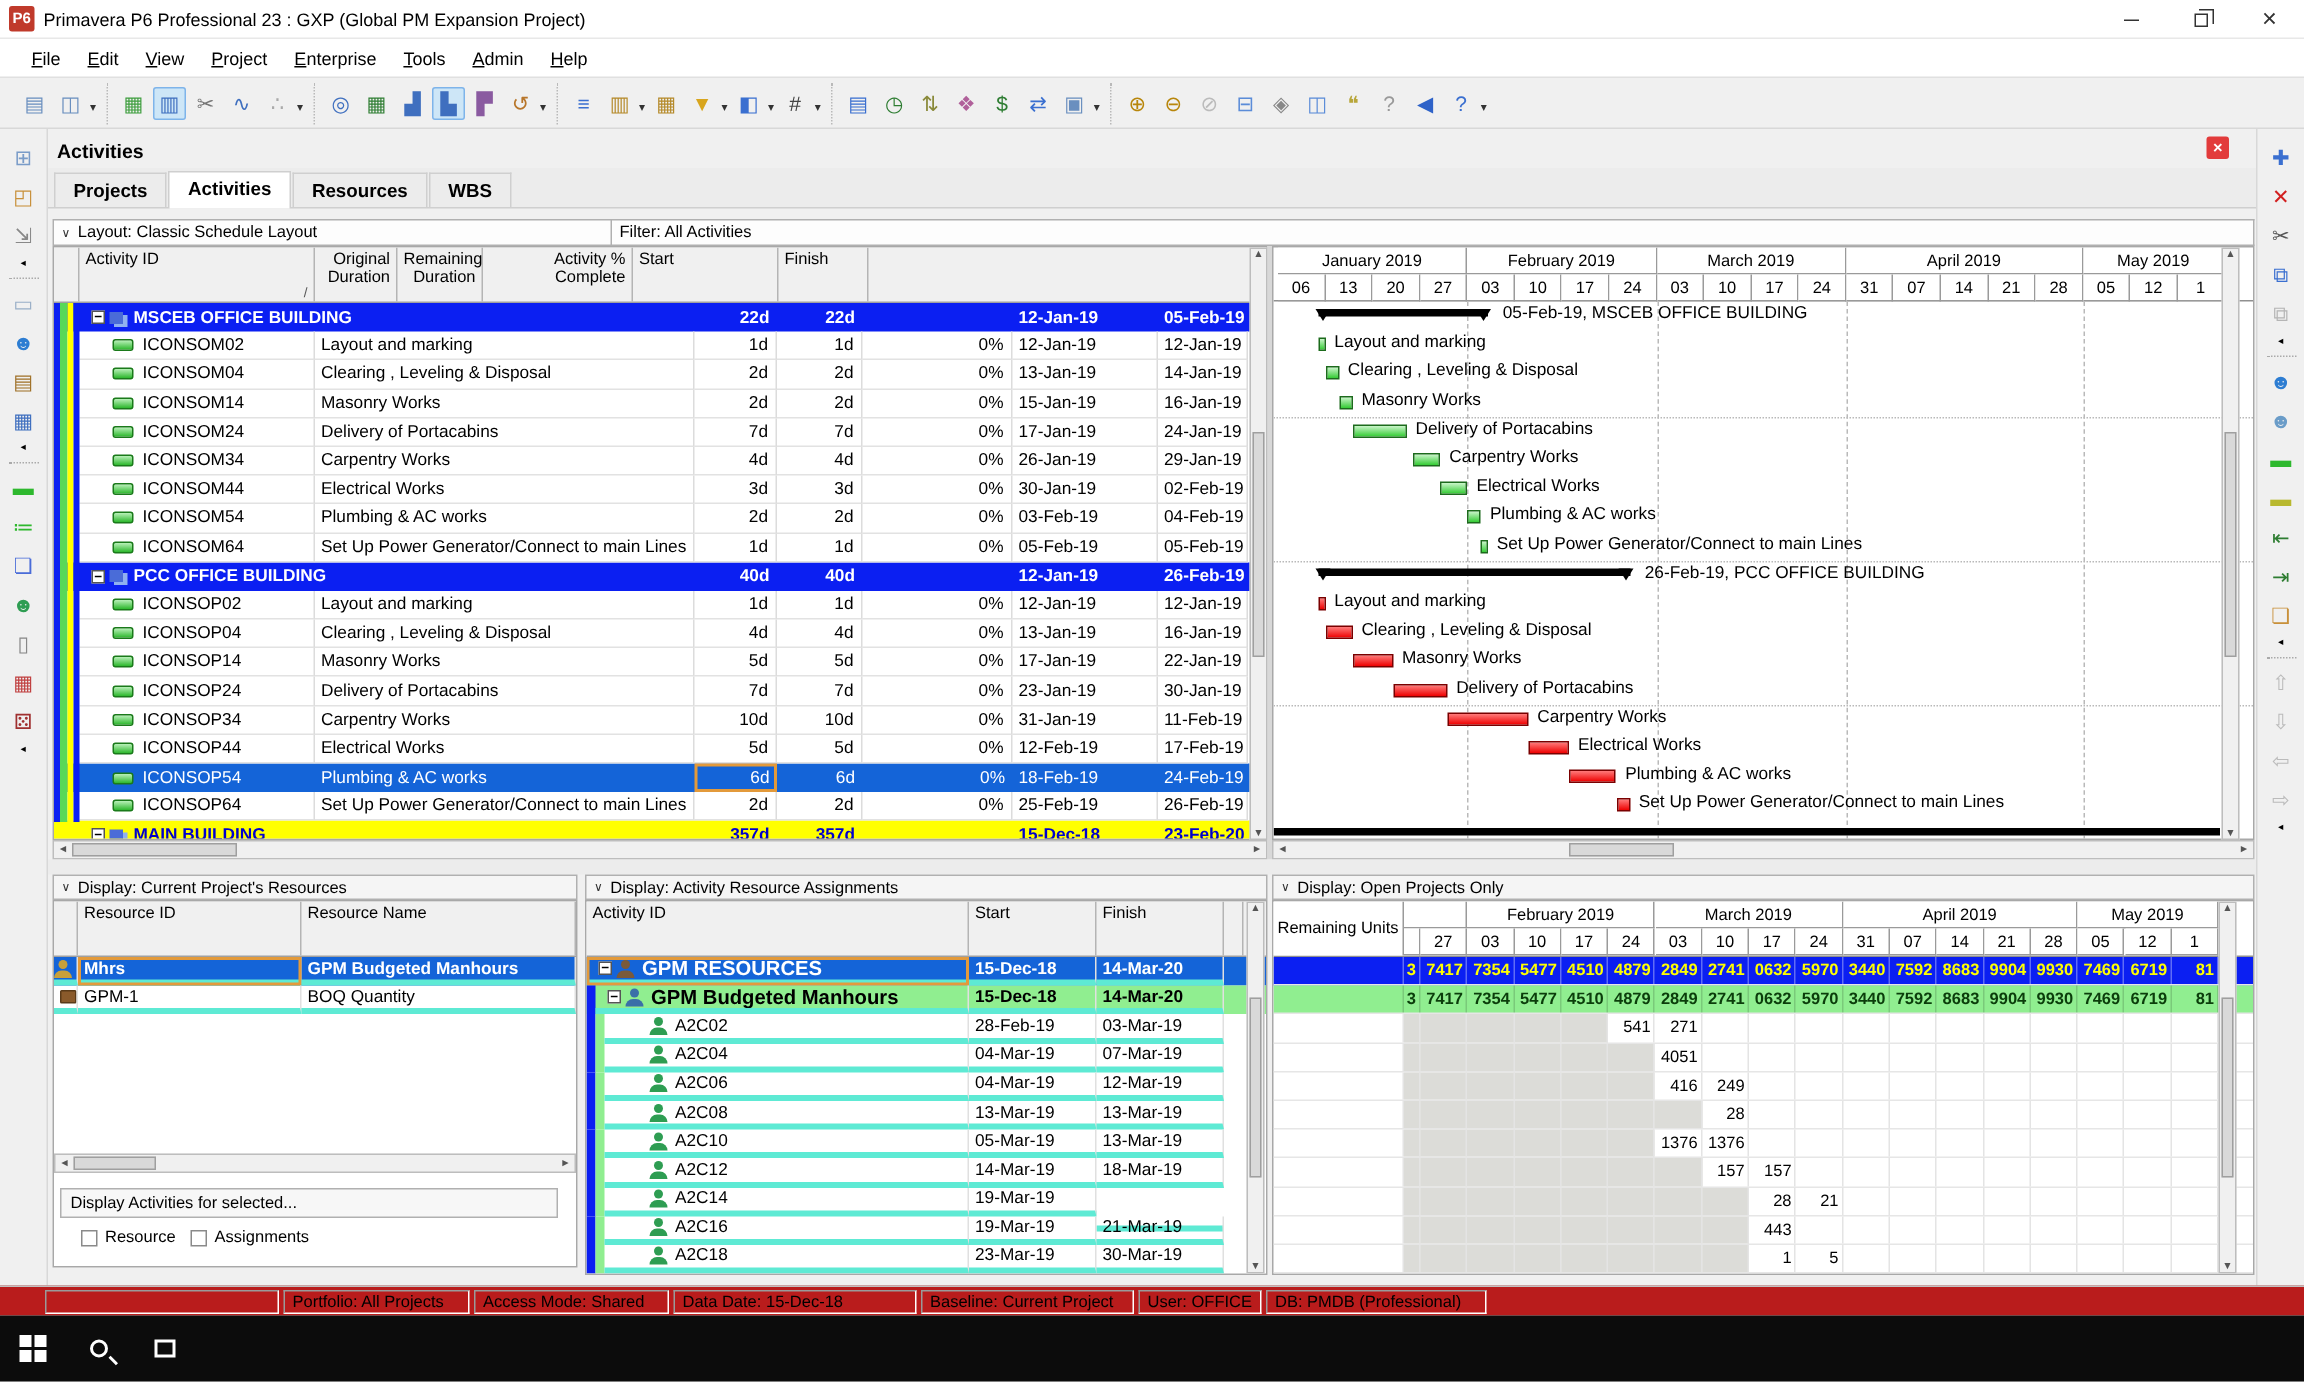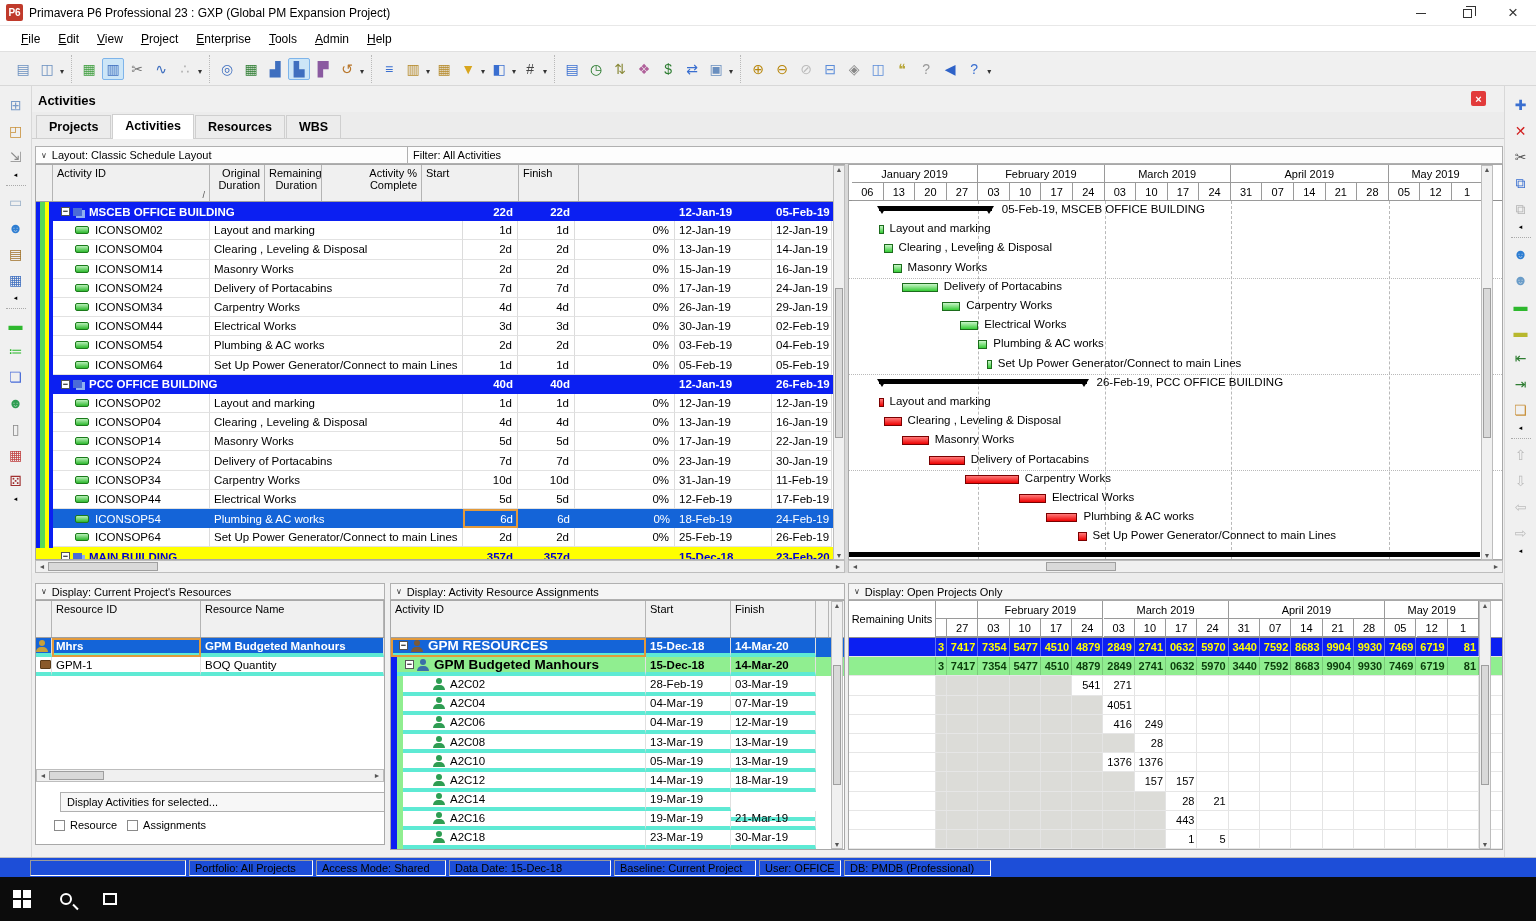--- a/index.html
+++ b/index.html
@@ -103,21 +103,21 @@
   .cbox{width:11px;height:11px;border:1px solid #8a8a8a;background:#fff;margin:0 5px 0 10px;}
   
   .ucell{flex:none;display:flex;align-items:center;justify-content:flex-end;padding-right:2px;overflow:hidden;font-size:11px;border-right:1px solid #e4e4e4;}
   .urow{display:flex;height:19.2px;border-bottom:1px solid #e6e6e6;}
   .urow.sel{background:#0b1ff2;}
   .urow.sel .ucell{color:#ffff00;font-weight:bold;border-right-color:rgba(255,255,255,.35);}
   .urow.greenrow{background:#90ee90;}
   .urow.greenrow .ucell{color:#0b3d0b;font-weight:bold;border-right-color:rgba(0,0,0,.15);}
   .ucell.gray{background:#dcdcd8;}
   
-  .statusbar{position:absolute;left:0;top:857px;width:1536px;height:20px;background:#1d4ed8;border-top:1px solid #c0c0c0;}
+  .statusbar{position:absolute;left:0;top:857px;width:1536px;height:20px;background:#b91c1c;border-top:1px solid #c0c0c0;}
   .sbox{position:absolute;top:2px;height:16px;border:1px solid;border-color:#9a9a9a #fff #fff #9a9a9a;font-size:11px;display:flex;align-items:center;padding-left:5px;white-space:nowrap;overflow:hidden;}
   .taskbar{position:absolute;left:0;top:877px;width:1536px;height:44px;background:#0c0c0c;display:flex;align-items:center;}
   .tkbtn{width:44px;height:44px;display:flex;align-items:center;justify-content:center;}
   .winlogo{display:grid;grid-template-columns:8px 8px;grid-gap:2px;}
   .winlogo div{width:8px;height:8px;background:#fff;}
   .maglass{width:12px;height:12px;border:2px solid #fff;border-radius:50%;position:relative;}
   .maglass::after{content:"";position:absolute;left:10px;top:11px;width:7px;height:2px;background:#fff;transform:rotate(45deg);}
   .taskview{width:14px;height:12px;border:2px solid #fff;position:relative;background:transparent;}
   .splitter-h{position:absolute;left:32px;top:573px;width:1472px;height:10px;background:#ececec;}
   .splitter-vv{position:absolute;left:845px;top:164px;width:3px;height:409px;background:#d8d8d8;}
@@ -696,21 +696,21 @@
           <div class="td l" style="width: 149px;">GPM-1</div>
           <div class="td l" style="width: 183px;">BOQ Quantity</div>
         </div>
       </div>
     <div class="sb h" style="left:0px;top:168px;width:348px;">
       <div class="arr">◄</div>
       <div class="thumb" style="width:55px;"></div>
       <div style="flex:1"></div>
       <div class="arr">►</div>
     </div>
-    <div class="footerbox" style="left:24px;top:191px;width:332px;height:20px;">
+    <div class="footerbox" style="left:4px;top:191px;width:332px;height:20px;">
       <span>Display Activities for selected...</span>
     </div>
     <div class="cbrow" style="left:8px;top:218px;" id="resChecks">
         <span class="cbox"></span>
         <span>Resource</span>
         <span class="cbox"></span>
         <span>Assignments</span>
       </div>
   </div>
 

